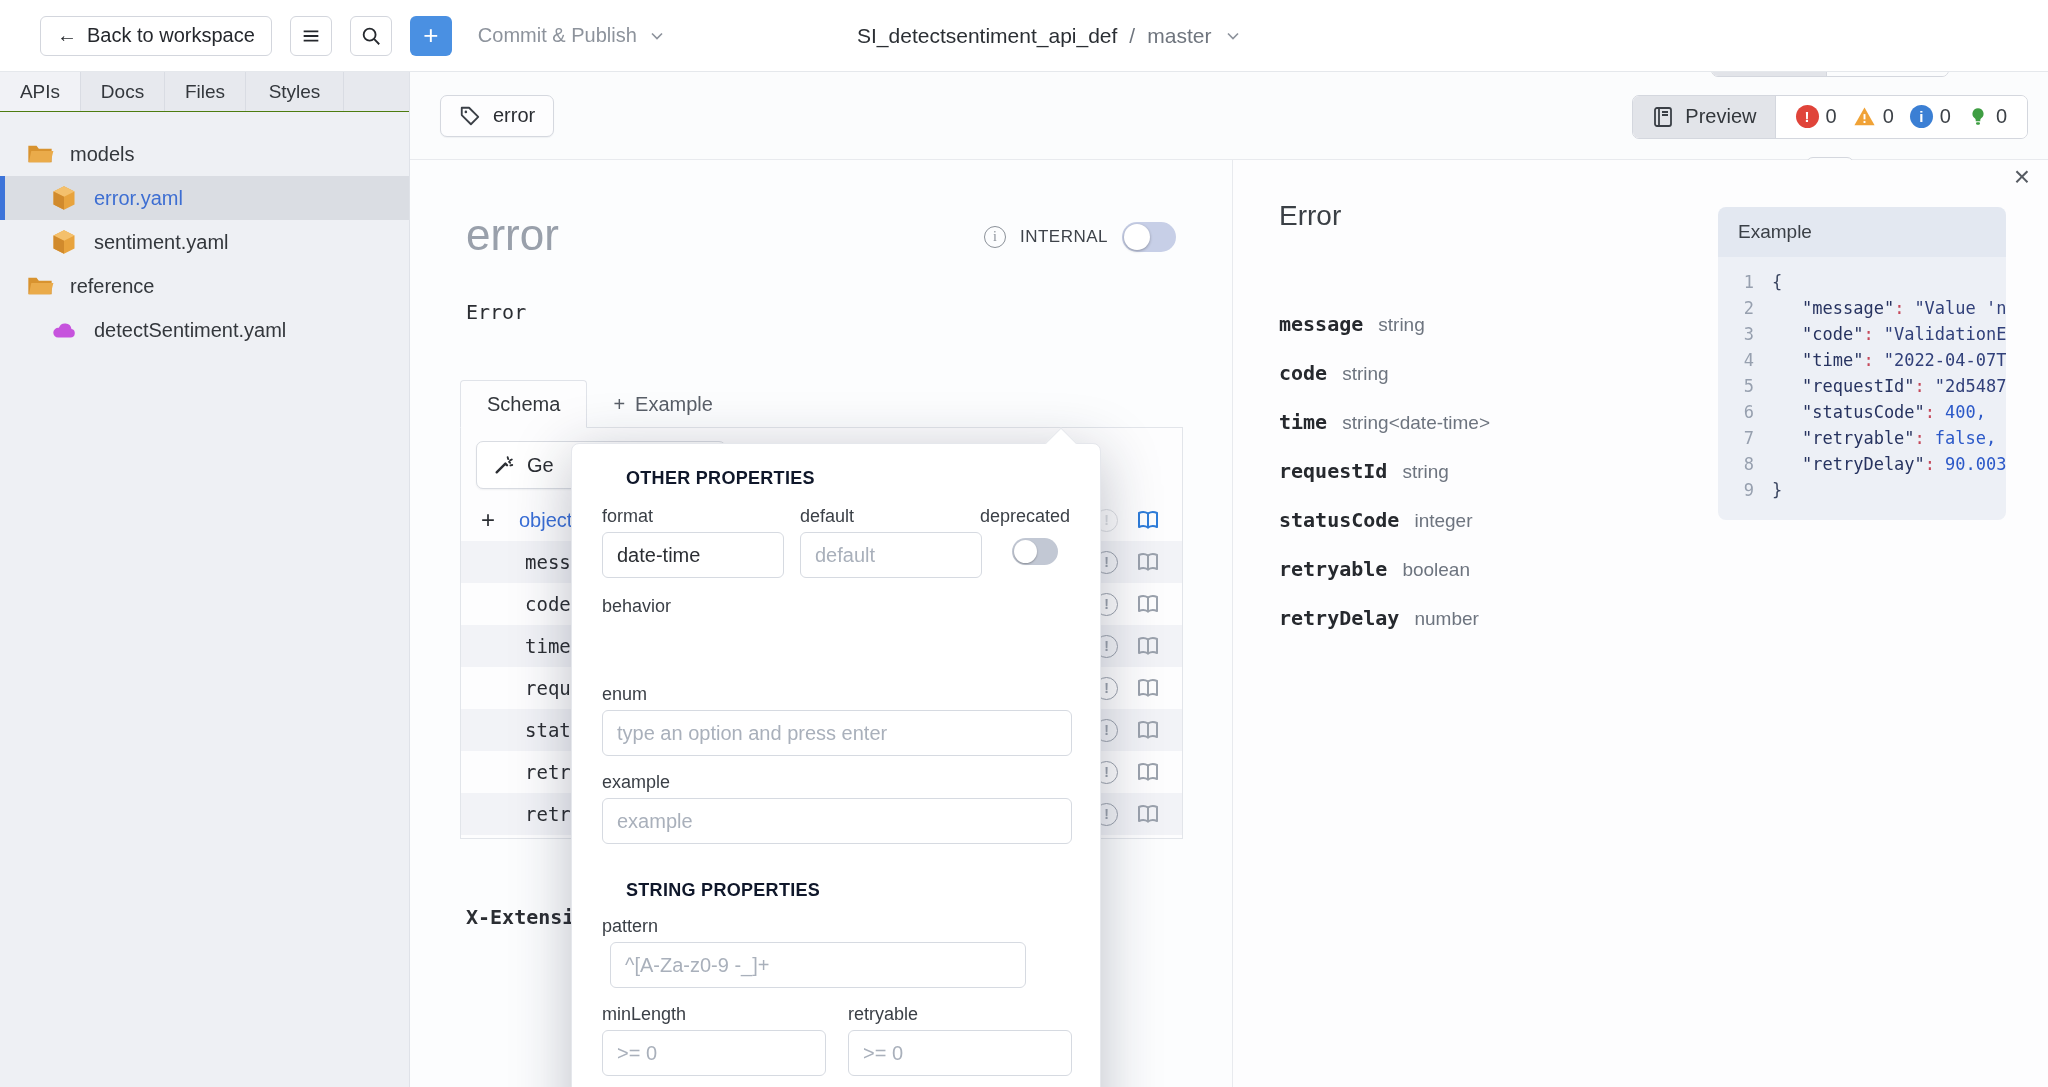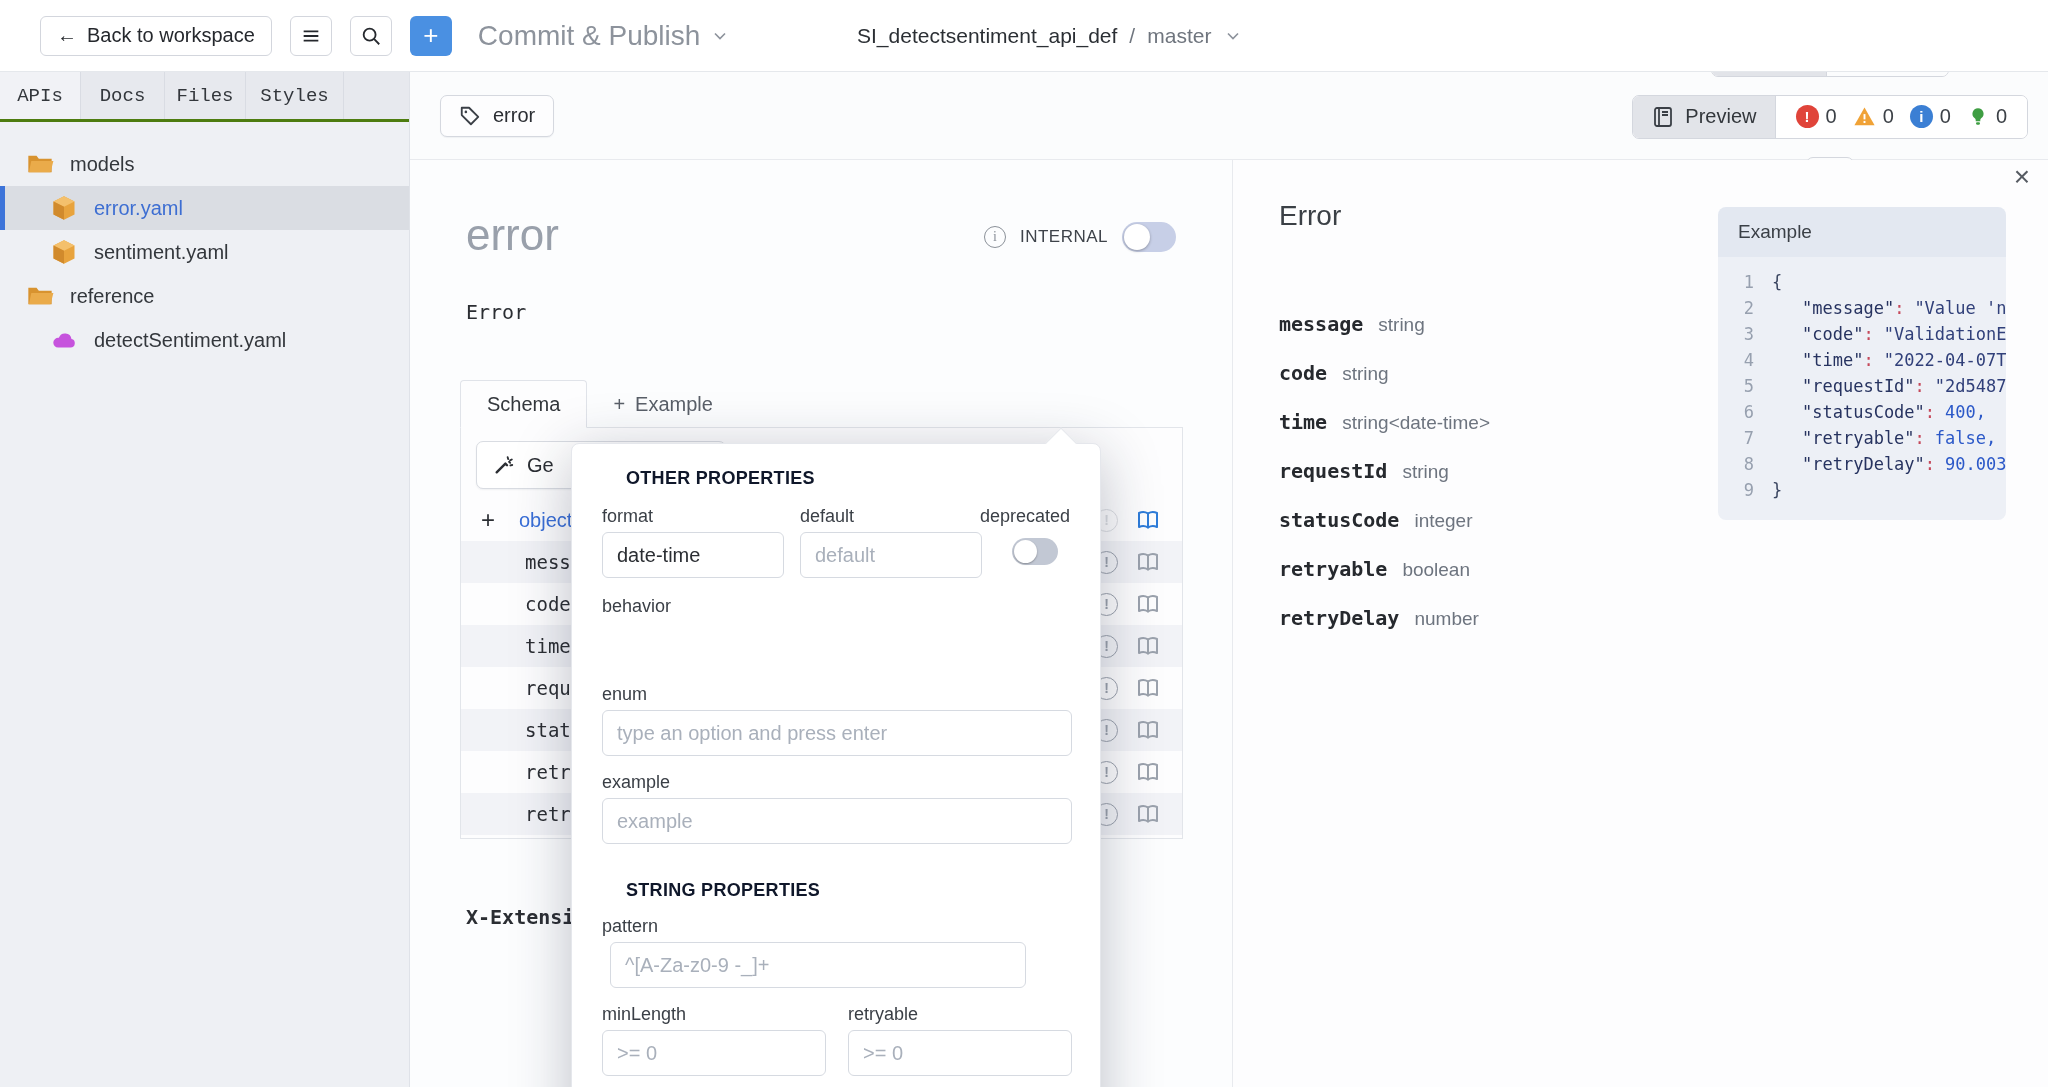--- a/index.html
+++ b/index.html
@@ -14,30 +14,30 @@
 
   
   .topbar { position:absolute; left:0; top:0; width:2048px; height:72px; background:#fff;
             border-bottom:1px solid #e5e8ec; display:flex; align-items:center; padding-left:40px; z-index:40; }
   .tb-btn { display:inline-flex; align-items:center; gap:10px; height:40px; padding:0 16px;
             border:1px solid #d3d6dd; border-radius:6px; background:#fff; font-size:20px; color:#25282d; cursor:pointer; }
   .tb-icon-btn { width:42px; justify-content:center; padding:0; }
   .tb-plus { width:42px; height:40px; border:none; border-radius:6px; background:#4a90e2; color:#fff;
              font-size:26px; display:inline-flex; align-items:center; justify-content:center; margin-left:18px; }
   .tb-gap { margin-left:18px; }
-  .commit { margin-left:26px; display:inline-flex; align-items:center; gap:10px; color:#8d939c; font-size:28px; }
+  .commit { margin-left:26px; display:inline-flex; align-items:center; gap:10px; color:#8d939c; font-size:20px; }
   .proj { position:absolute; left:857px; top:0; height:72px; display:flex; align-items:center; gap:12px; font-size:21px; }
   .proj .name { color:#2b2f34;text-align:right; }
   .proj .sep, .proj .branch { color:#6f757e; }
   .chev { width:20px; height:20px; color:#8d939c; }
 
   
   .sidebar { position:absolute; left:0; top:72px; width:410px; height:1015px; background:#eef0f4;
              border-right:1px solid #dfe2e8; }
-  .side-tabs { display:flex; height:50px; background:#e7e9ee; border-bottom:3px solid #4d7c0f;font-family:Liberation Mono, monospace; }
+  .side-tabs { display:flex; height:40px; background:#e7e9ee; border-bottom:1px solid #4d7c0f; }
   .side-tab { display:flex; align-items:center; justify-content:center; font-size:19px; color:#33373c;
               border-right:1px solid #d9dce3; cursor:pointer; }
   .side-tab.active { background:#f1f2f6; }
   .side-tab.filler { flex:1; border-right:none; cursor:default; }
   .tree { padding-top:20px; }
   .tree-row { position:relative; height:44px; display:flex; align-items:center; font-size:20px; color:#33373c; cursor:pointer; }
   .tree-row .ticon { width:28px; height:28px; flex:none; }
   .tree-row .tlabel { margin-left:16px; }
   .d0 { padding-left:26px; }
   .d1 { padding-left:50px; }

